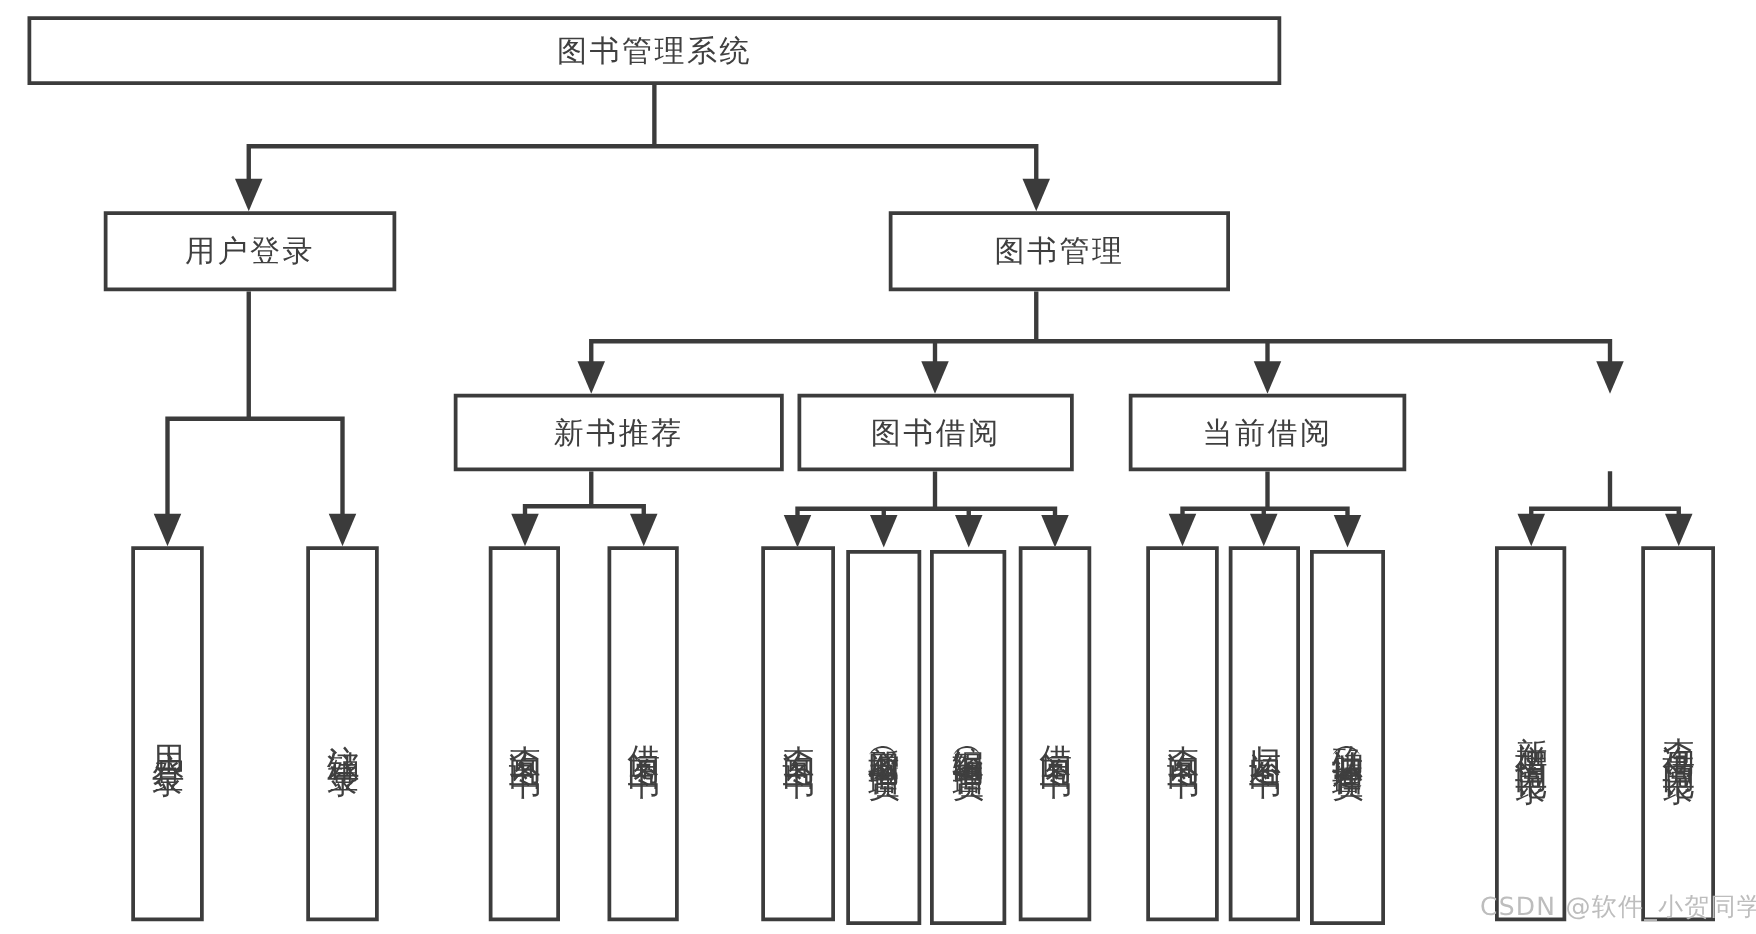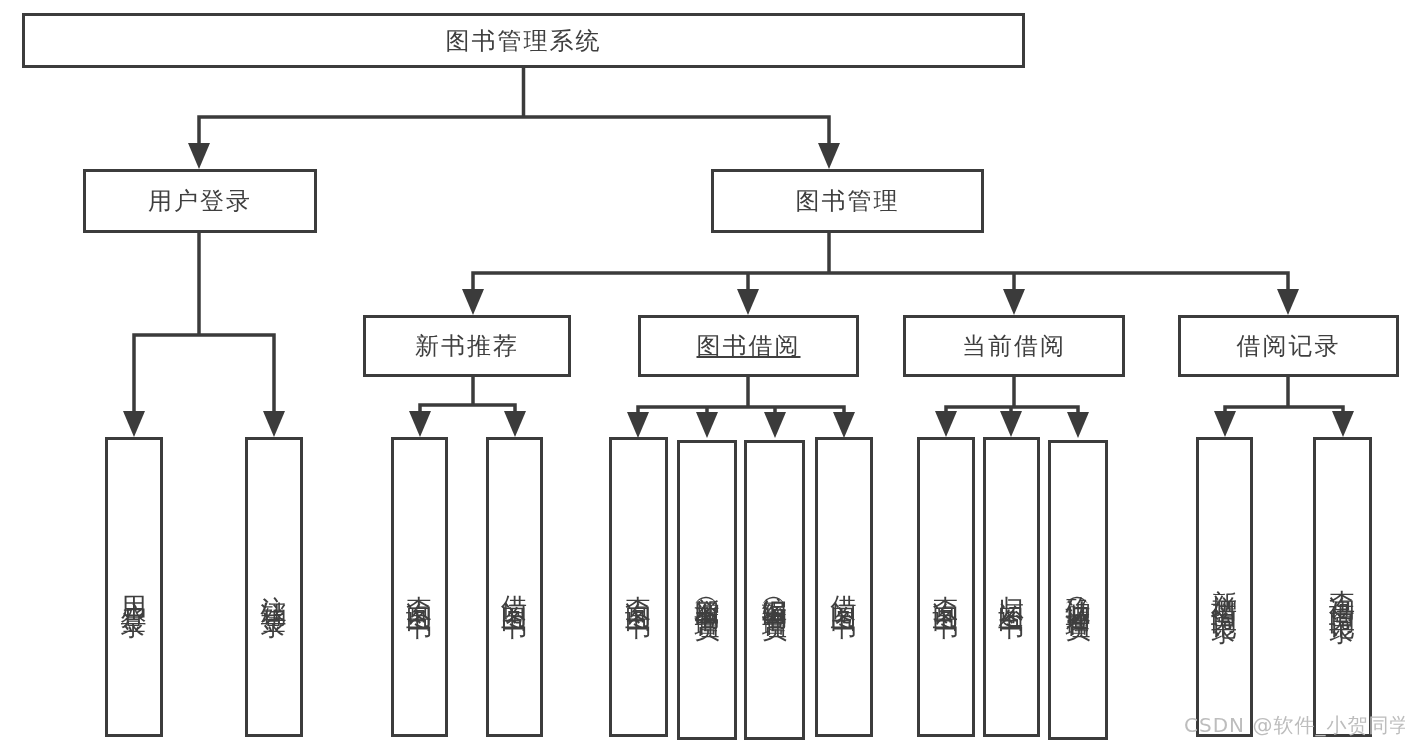--- a/index.html
+++ b/index.html
@@ -139,32 +139,29 @@
     <span class="hlabel">图书管理系统</span>
   </div>
 
   <div class="node" style="left:83px;top:169px;width:234px;height:64px;">
     <span class="hlabel">用户登录</span>
   </div>
   <div class="node" style="left:711px;top:169px;width:273px;height:64px;">
     <span class="hlabel">图书管理</span>
   </div>
 
-  <div class="node" style="left:363px;top:315px;width:208px;height:62px;">
+  <div class="node" style="left:363px;top:315px;width:264px;height:62px;">
     <span class="hlabel">新书推荐</span>
   </div>
-  <div class="node" style="left:638px;top:315px;width:221px;height:62px;text-decoration:underline;">
+  <div class="node" style="left:638px;top:315px;width:221px;height:62px;">
     <span class="hlabel">图书借阅</span>
   </div>
   <div class="node" style="left:903px;top:315px;width:222px;height:62px;font-family:Liberation Mono, monospace;">
     <span class="hlabel">当前借阅</span>
   </div>
-  <div class="node" style="left:1178px;top:315px;width:221px;height:62px;">
-    <span class="hlabel">借阅记录</span>
-  </div>
 
   <div class="node" style="left:105px;top:437px;width:58px;height:300px;">
     <span class="vlabel">用户登录</span>
   </div>
   <div class="node" style="left:245px;top:437px;width:58px;height:300px;">
     <span class="vlabel">注销登录</span>
   </div>
 
   <div class="node" style="left:391px;top:437px;width:57px;height:300px;">
     <span class="vlabel">查询图书</span>

